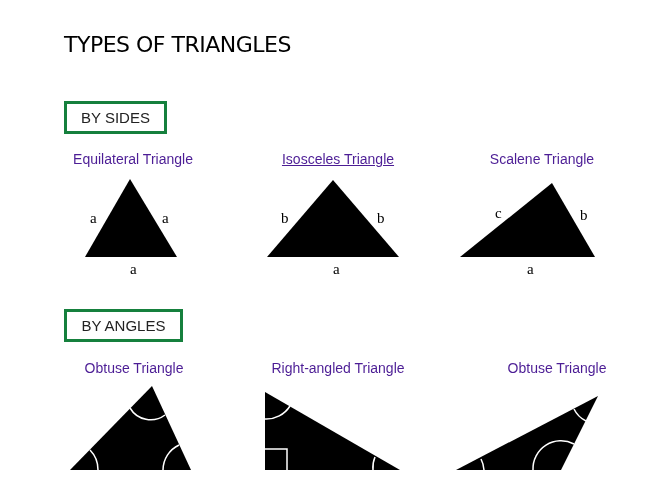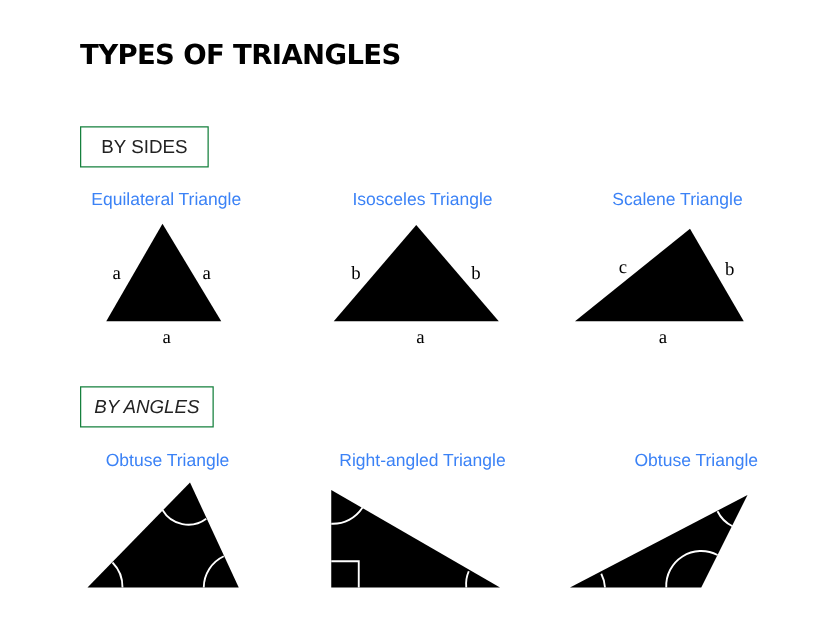--- a/index.html
+++ b/index.html
@@ -1,34 +1,34 @@
 <!DOCTYPE html>
 <html><head>
 <meta charset="utf-8">
 <style>
   html, body { margin:0; padding:0; background:#ffffff; }
   body { width:663px; height:500px; position:relative; overflow:hidden; font-family:"Liberation Sans", sans-serif; color:#000; }
-  .title { position:absolute; left:64px; top:32px; font-family:"DejaVu Sans", sans-serif; font-weight:bold; font-size:22px; letter-spacing:-0.5px; color:#000; }
-  .section-box { position:absolute; border:1px solid #15803d; font-family:"Liberation Sans", sans-serif; font-size:15px; color:#222; display:flex; align-items:center; justify-content:center; box-sizing:border-box; }
-  .label { position:absolute; font-family:"Liberation Sans", sans-serif; font-size:14px; color:#3b82f6; white-space:nowrap; transform:translateX(-50%); }
+  .title { position:absolute; left:64px; top:32px; font-family:"DejaVu Sans", sans-serif; font-weight:normal; font-size:22px; letter-spacing:-0.5px; color:#000; }
+  .section-box { position:absolute; border:3px solid #15803d; font-family:"Liberation Sans", sans-serif; font-size:15px; color:#222; display:flex; align-items:center; justify-content:center; box-sizing:border-box; }
+  .label { position:absolute; font-family:"Liberation Sans", sans-serif; font-size:14px; color:#4c1d95; white-space:nowrap; transform:translateX(-50%); }
   svg.diagram { position:absolute; left:0; top:0; }
   .side-label { font-family:"Liberation Serif", serif; font-size:15px; fill:#000; }
 </style>
 </head>
 <body>
 
 <div class="title">TYPES OF TRIANGLES</div>
 
 <div class="section-box" style="left:64px; top:101px; width:103px; height:33px;">BY SIDES</div>
 
 <div class="label" style="left:133px; top:151px;">Equilateral Triangle</div>
-<div class="label" style="left:338px; top:151px;">Isosceles Triangle</div>
+<div class="label" style="left:338px; top:151px;text-decoration:underline;">Isosceles Triangle</div>
 <div class="label" style="left:532px; top:151px;margin-left:10px;">Scalene Triangle</div>
 
-<div class="section-box" style="left:64px; top:309px; width:107px; height:33px;font-style:italic;">BY ANGLES</div>
+<div class="section-box" style="left:64px; top:309px; width:119px; height:33px;">BY ANGLES</div>
 
 <div class="label" style="left:134px; top:360px;">Obtuse Triangle</div>
 <div class="label" style="left:338px; top:360px;">Right-angled Triangle</div>
 <div class="label" style="left:557px; top:360px;text-align:center;">Obtuse Triangle</div>
 
 <svg class="diagram" width="663" height="500" viewBox="0 0 663 500">
 
   <g>
     <polygon points="130,179 85,257 177,257" fill="#000"></polygon>
     <text class="side-label" x="90" y="223">a</text>

